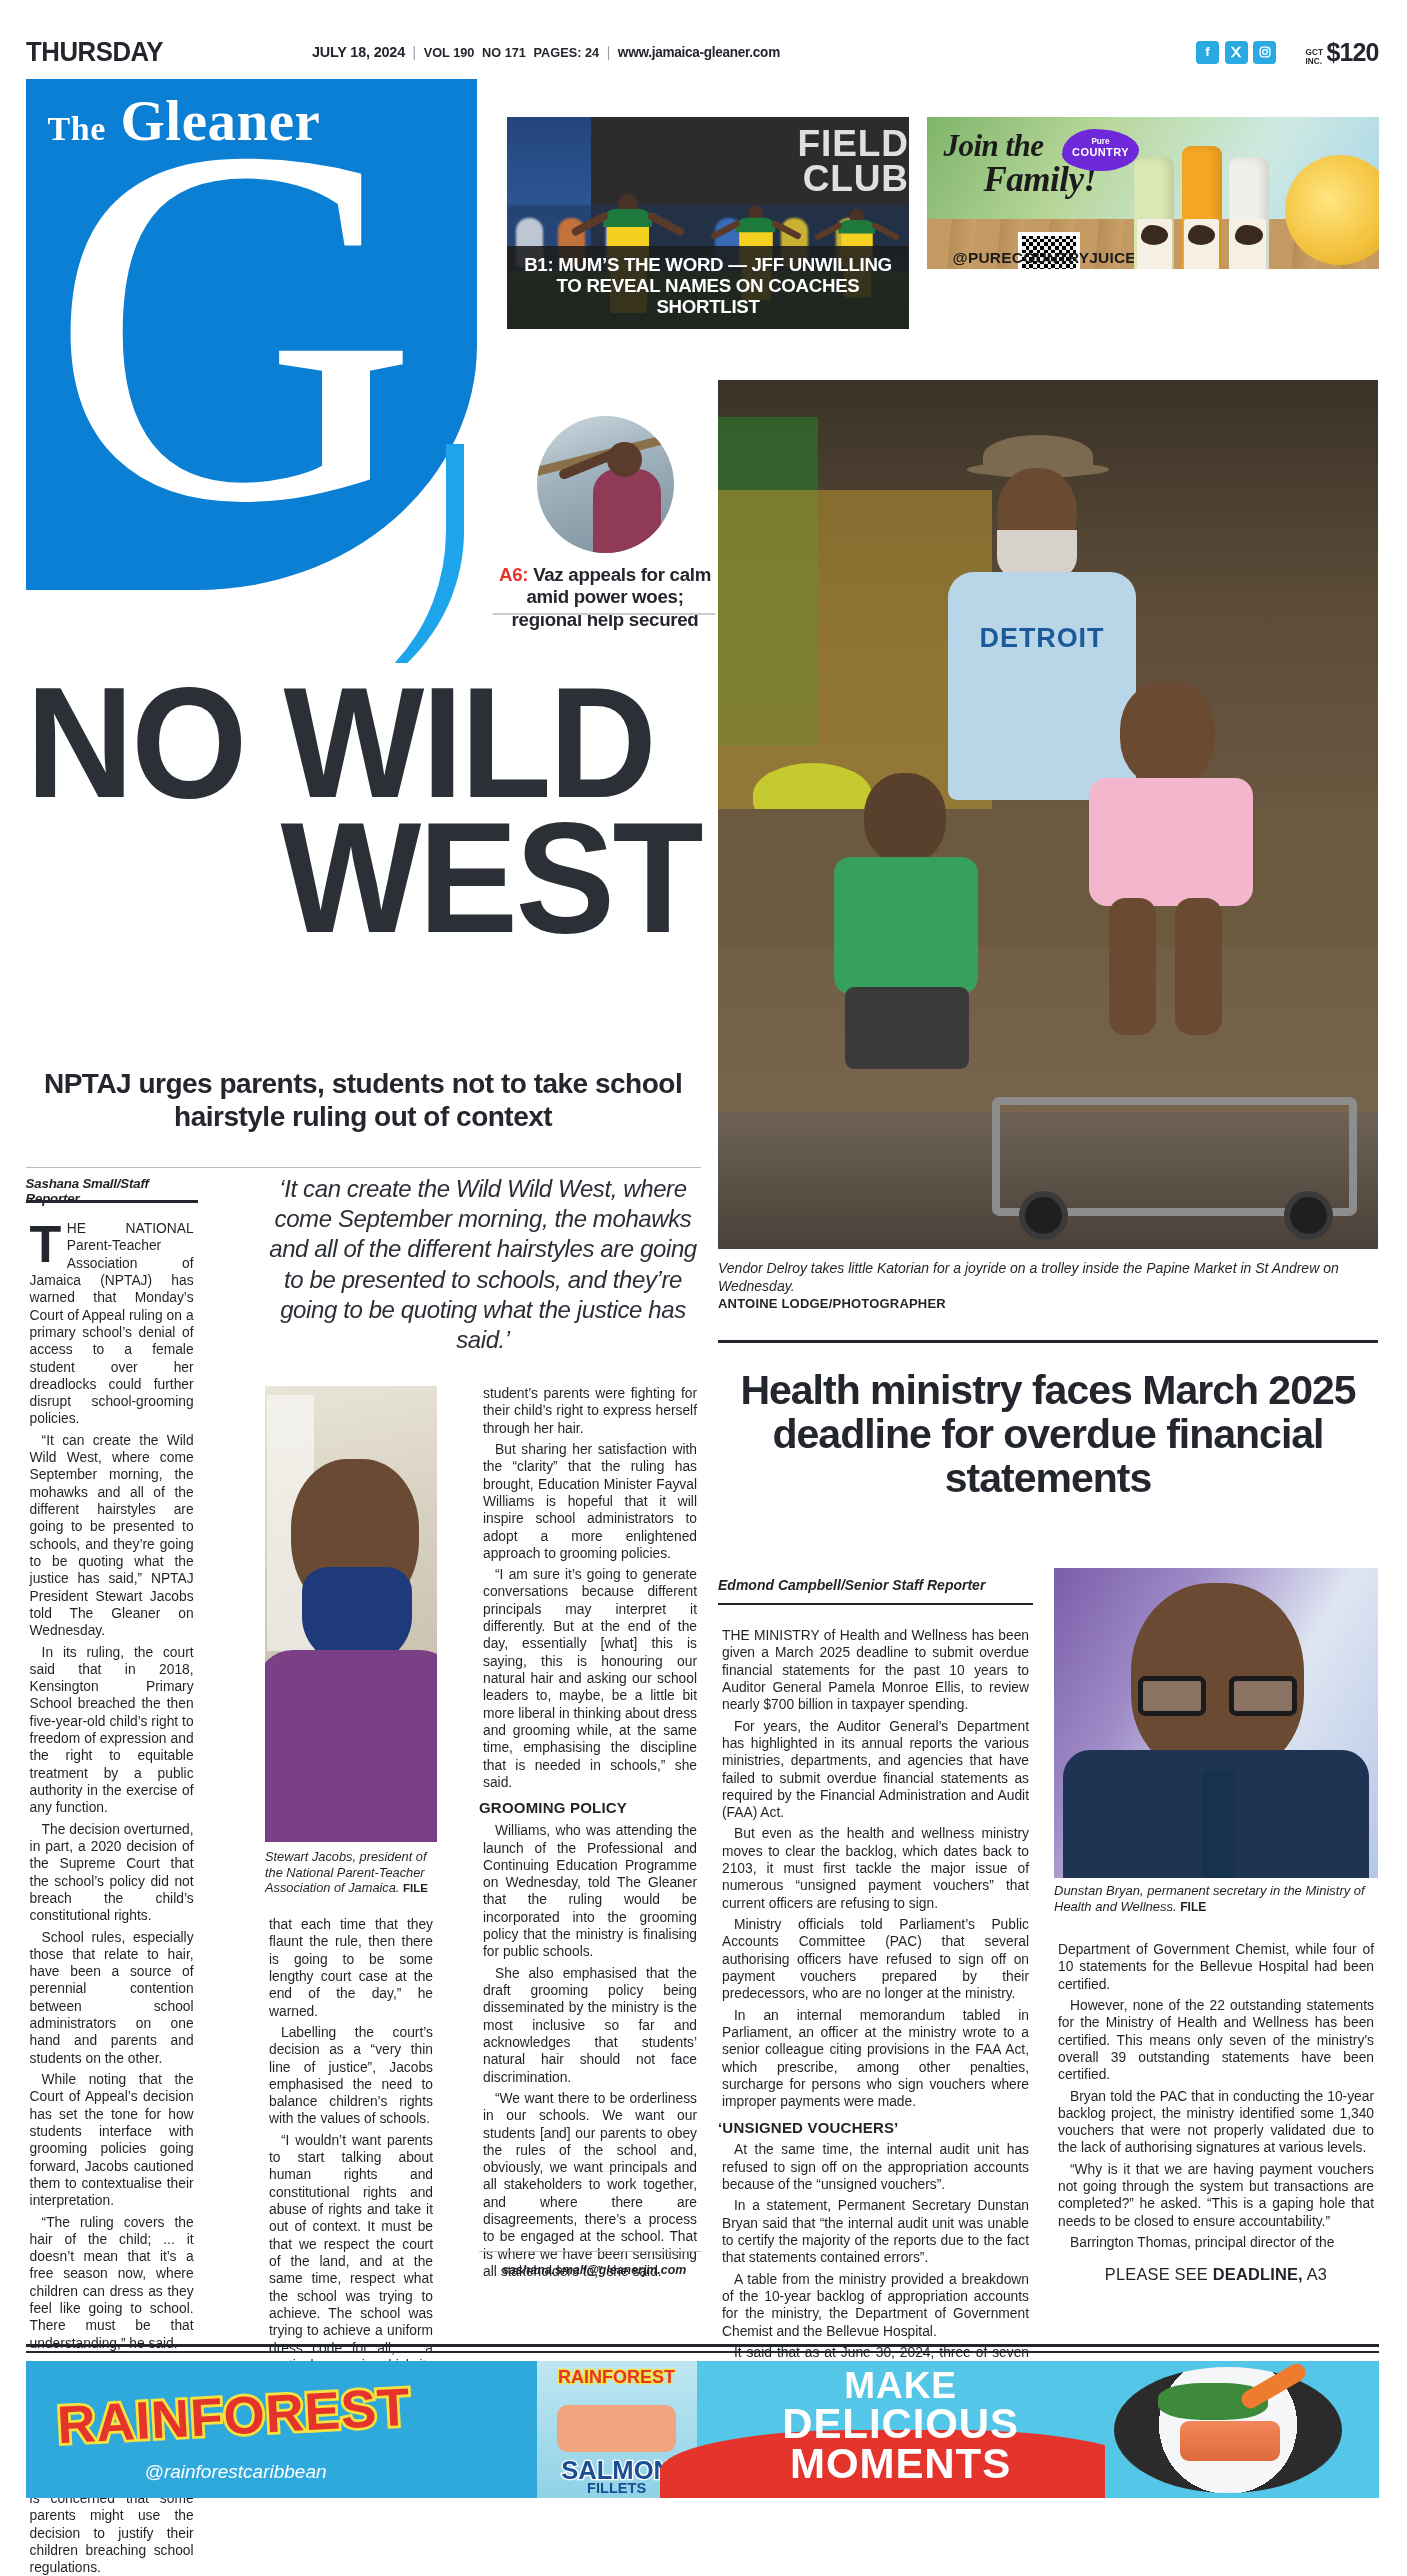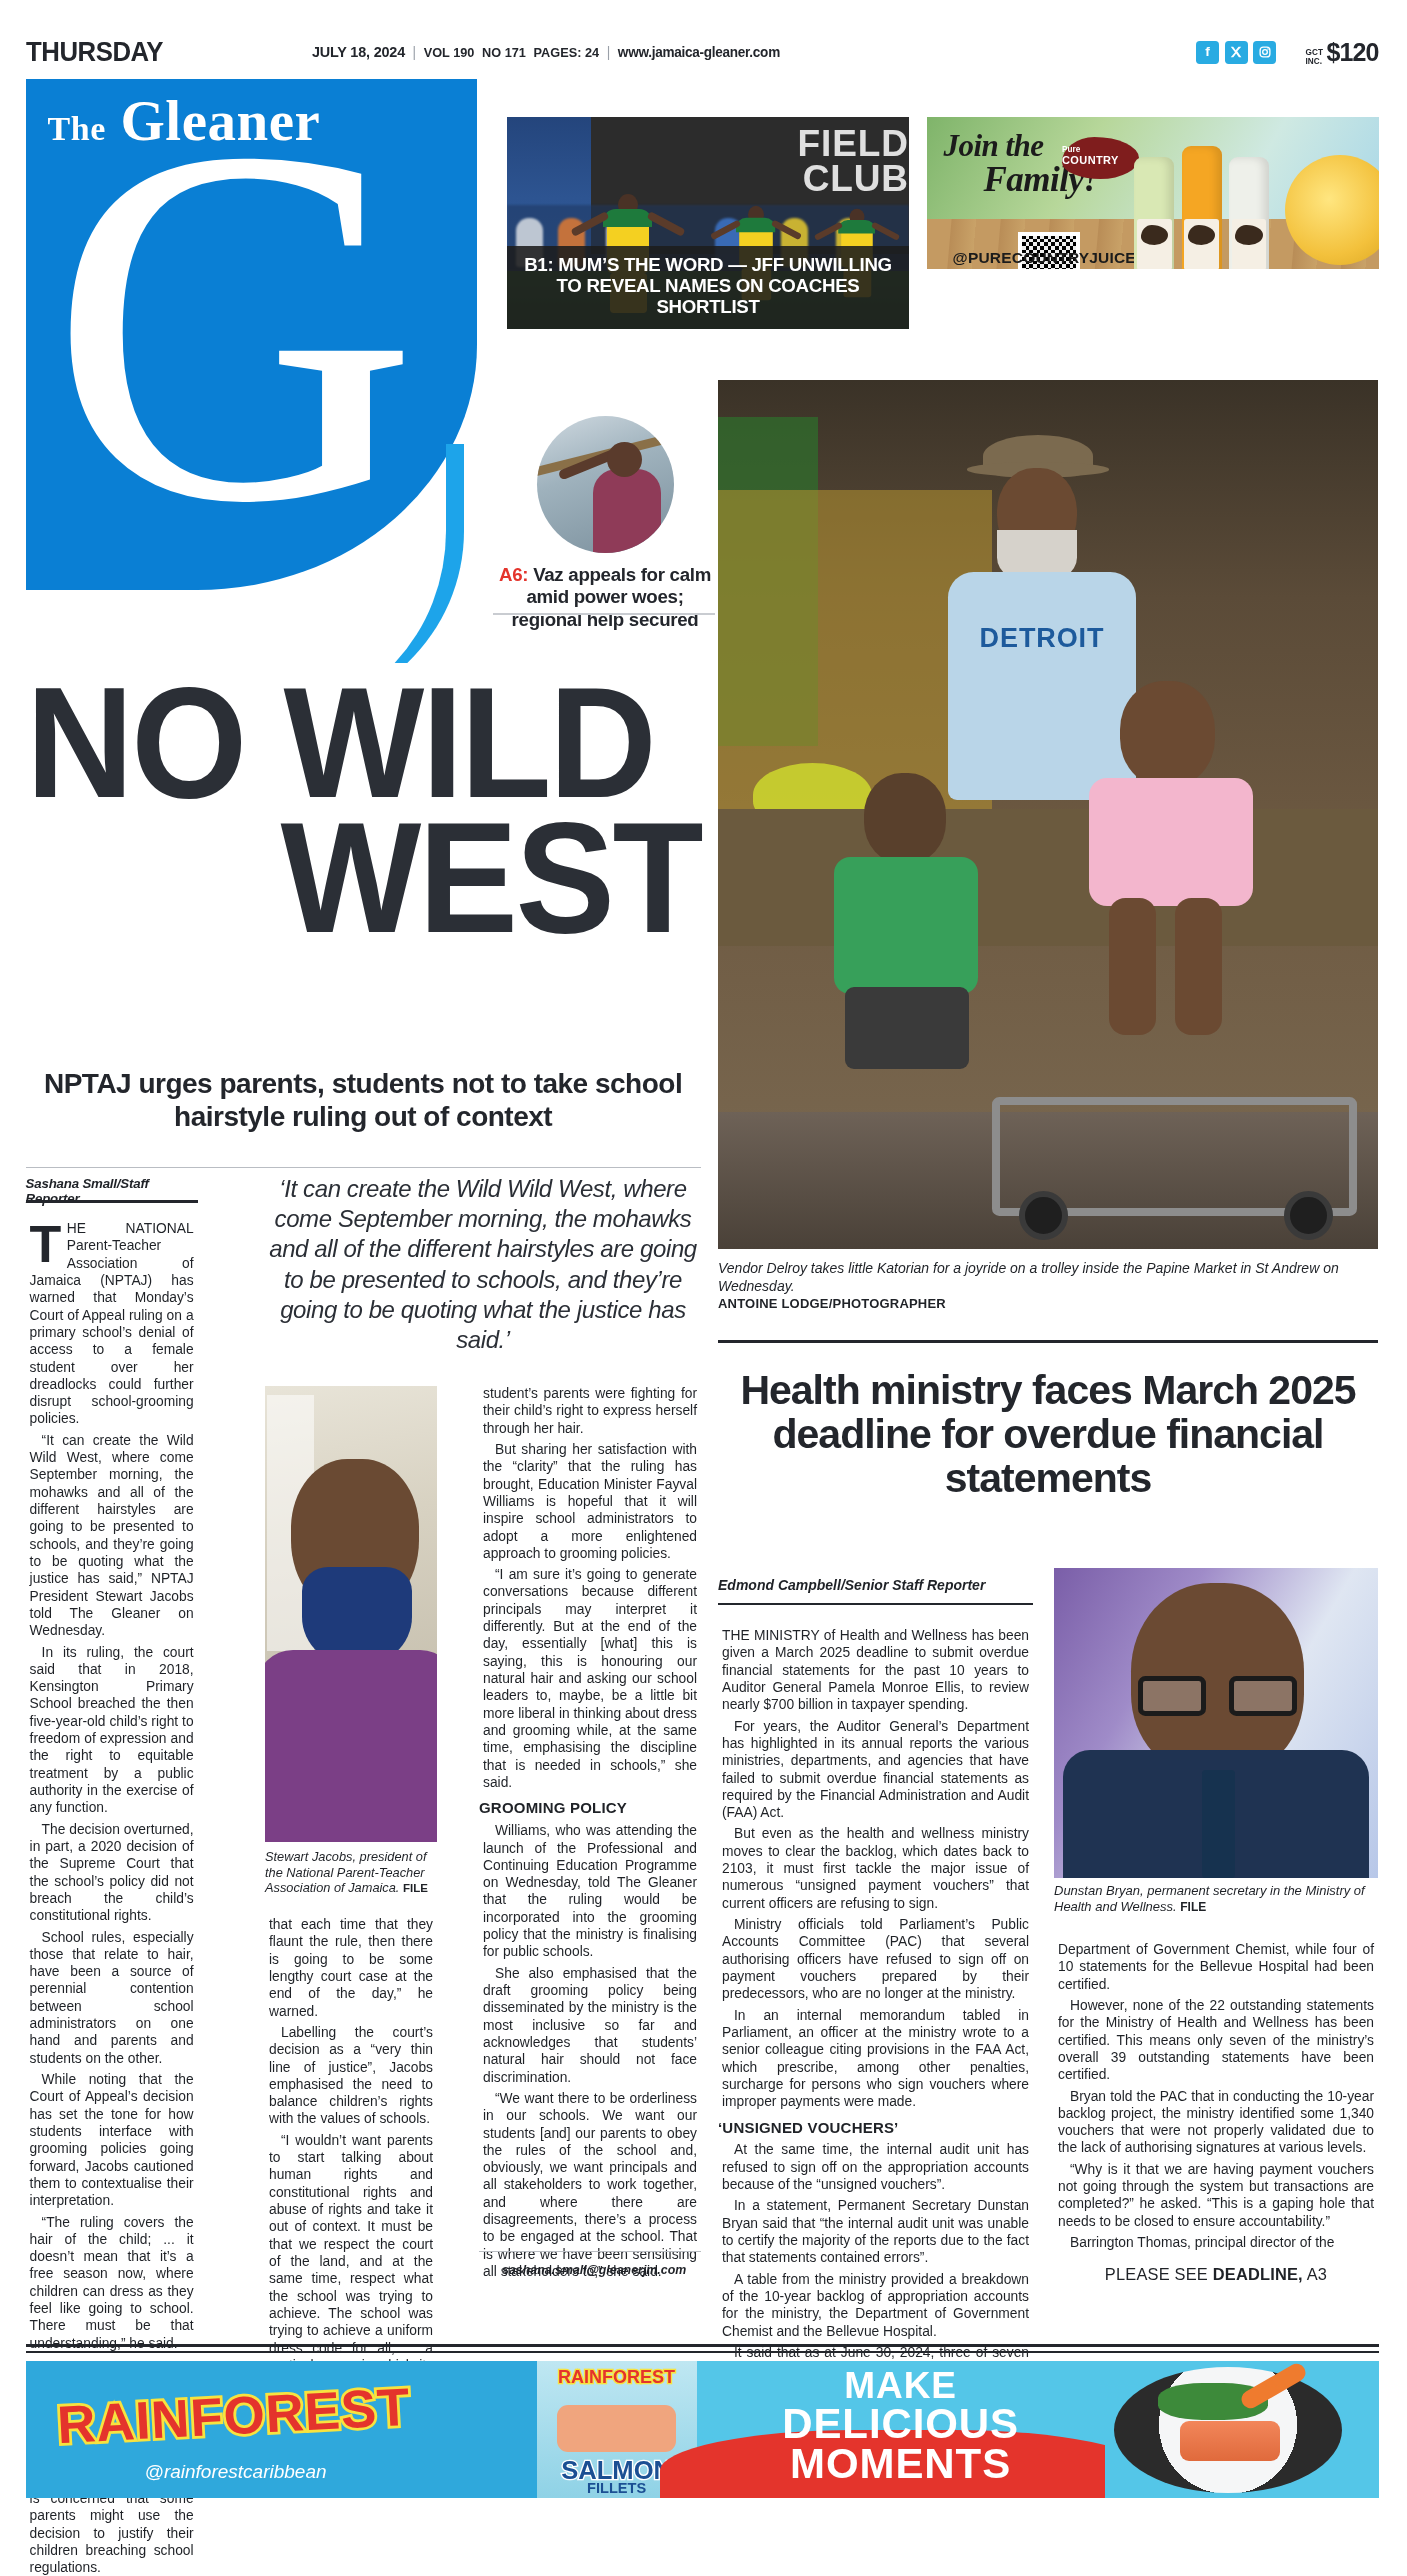--- a/index.html
+++ b/index.html
@@ -127,23 +127,23 @@
     background: linear-gradient(120deg,#7fb46a 0%, #b7d79a 35%, #cfe9e2 70%, #a8d7e8 100%); }
   .ad-bg-wood { position:absolute; left:0; top: 102px; width:100%; height: 110px;
     background: repeating-linear-gradient(95deg, #c49a62 0px, #c49a62 24px, #b98d57 25px, #c9a268 49px); }
   .ad-script {
     position:absolute; left: 16.4px; top: 12.8px; width: 210px;
     font-family: "Liberation Serif", serif; font-style: italic; font-weight: 700;
     color: #1b1b1b; font-size: 31px; line-height: 1.04; letter-spacing: -0.5px;
   }
   .ad-script .l2 { display:block; margin-left: 40px; font-size: 35px; }
   .ad-logo {
-    position:absolute; left: 135px; top: 20px; width: 77px; height: 42px;
-    background: #7f1d1d; border-radius: 42% 58% 50% 50% / 60% 50% 50% 40%;
-    color:#fff; font-size: 8.2px; font-weight:700; text-align:left; padding-top: 9px; line-height: 1.05;
+    position:absolute; left: 135px; top: 12px; width: 77px; height: 42px;
+    background: #6d28d9; border-radius: 42% 58% 50% 50% / 60% 50% 50% 40%;
+    color:#fff; font-size: 8.2px; font-weight:700; text-align:center; padding-top: 9px; line-height: 1.05;
   }
   .ad-logo b { display:block; font-size: 11px; letter-spacing: 0.4px; }
   .qr {
     position:absolute; left: 91px; top: 115px; width: 62px; height: 62px; background:#fff; padding: 3.7px;
   }
   .qr div { width:100%; height:100%;
     background-image:
       repeating-linear-gradient(90deg,#111 0 3.7px,#fff 3.7px 7.3px),
       repeating-linear-gradient(0deg,#111 0 3.7px,#fff 3.7px 7.3px);
     background-blend-mode: difference;

